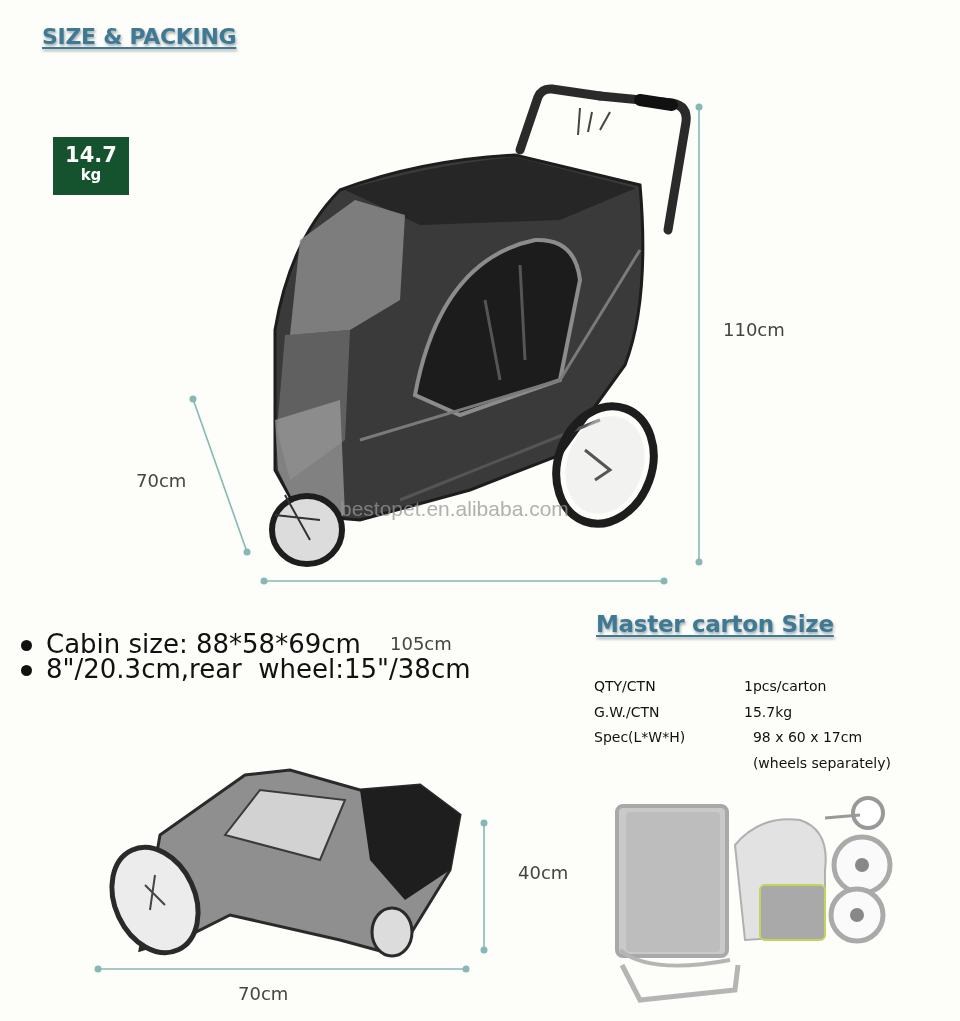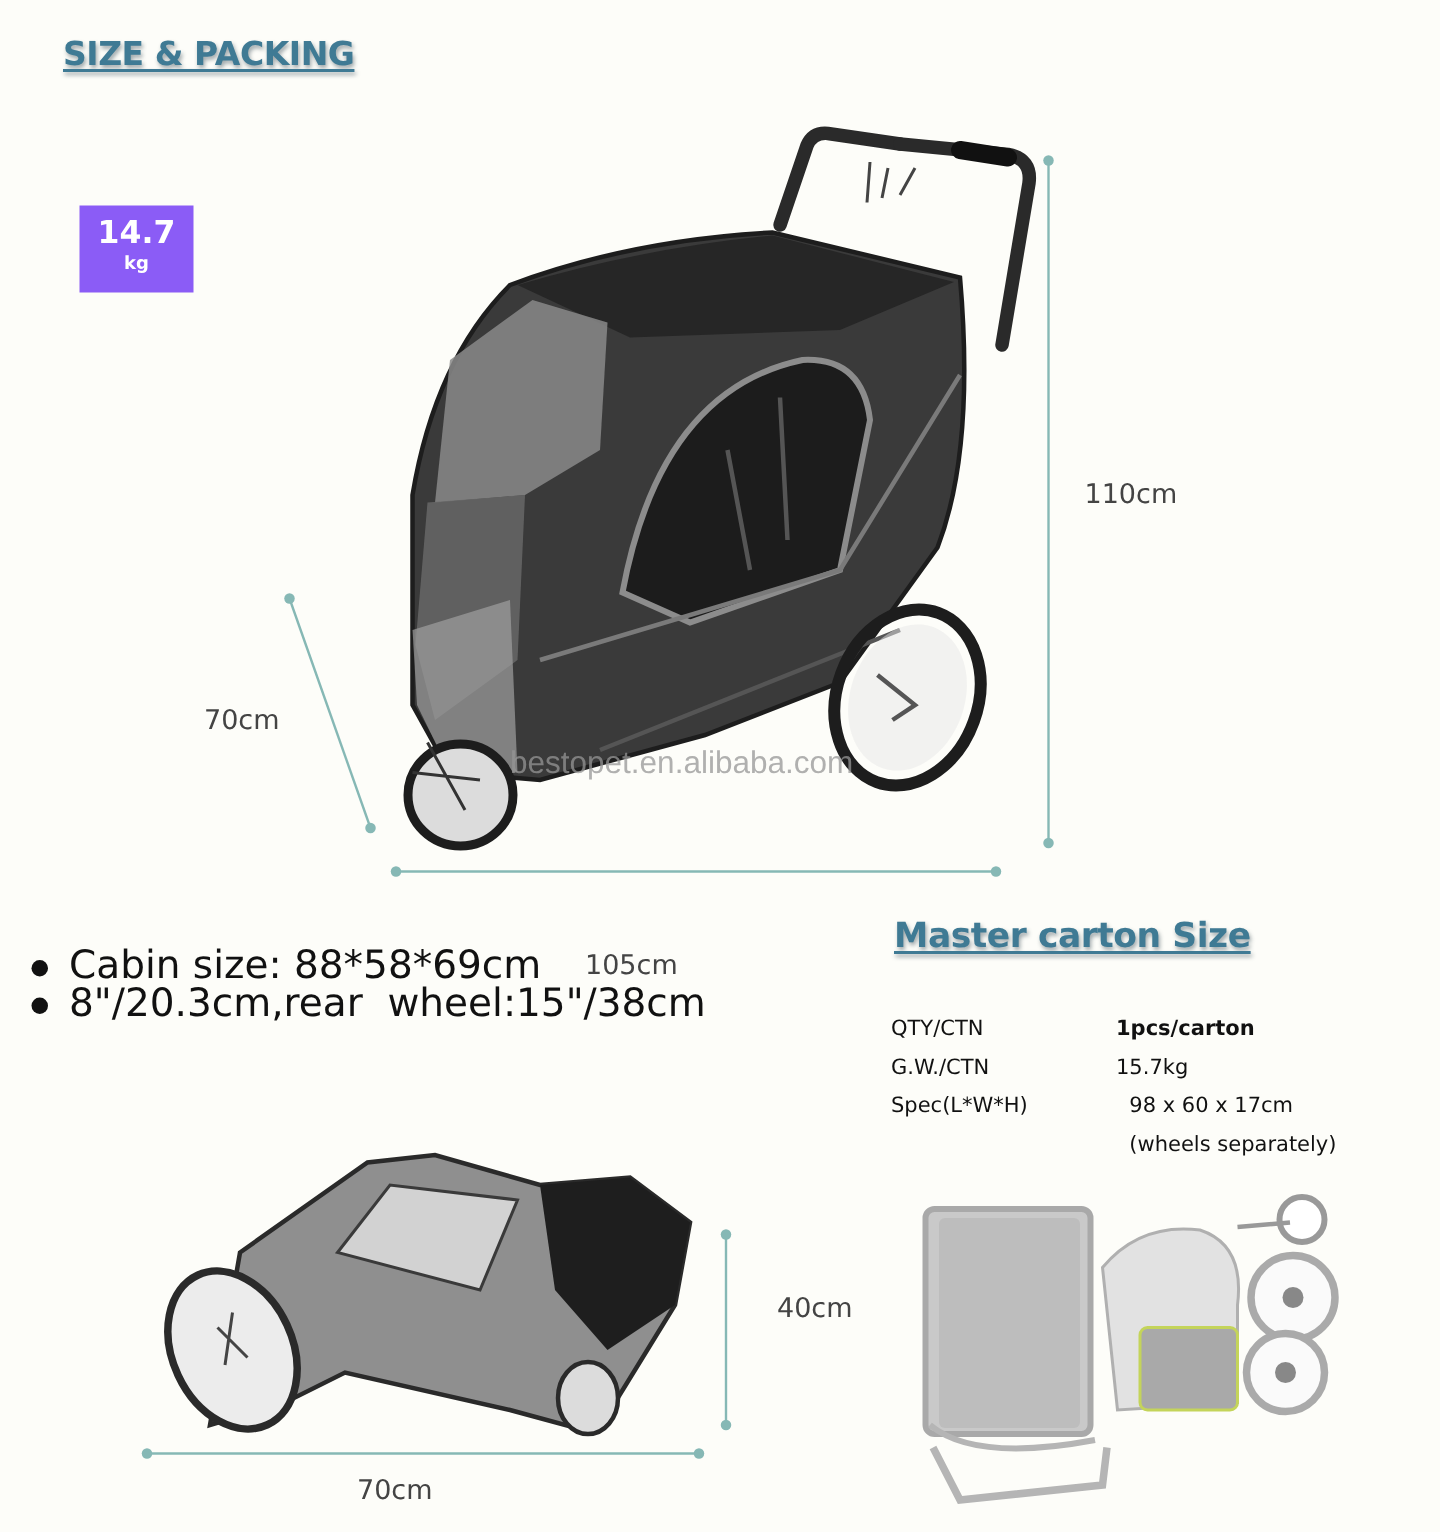--- a/index.html
+++ b/index.html
@@ -19,27 +19,27 @@
       text-decoration-thickness: 2px;
       text-underline-offset: 3px;
       text-shadow: 1px 2px 3px rgba(40,60,70,0.45);
       white-space: nowrap;
     }
     #title { left: 42px; top: 24px; font-size: 22px; letter-spacing: -0.3px; }
     #carton-title { left: 596px; top: 611px; font-size: 23px; letter-spacing: -0.3px; text-align: center; }
 
     #weight-badge {
       left: 53px; top: 137px; width: 76px; height: 58px;
-      background: #8b5cf6;
+      background: #14532d;
       color: #fff;
       text-align: center;
       font-weight: bold;
     }
     #weight-badge .num { font-size: 21px; line-height: 24px; padding-top: 6px; display: block; }
-    #weight-badge .unit { font-size: 12px; line-height: 16px; display: block; }
+    #weight-badge .unit { font-size: 15px; line-height: 16px; display: block; }
 
     .dim {
       font-size: 18px; color: #444; white-space: nowrap;
     }
 
     svg.draw { position: absolute; left: 0; top: 0; }
 
     .specs {
       left: 18px; top: 632px; font-size: 26px; line-height: 25px; color: #111;
     }
@@ -175,21 +175,21 @@
       <span class="cont" style="white-space:pre;">8"/20.3cm,rear  wheel:15"/38cm</span>
     </li>
   </ul>
 </div>
 
 <div id="carton-title" class="abs heading">Master carton Size</div>
 
 <div class="abs carton-table">
   <div class="carton-row">
     <span class="k">QTY/CTN</span>
-    <span class="v" style="white-space:pre;font-weight:bold;">1pcs/carton</span>
+    <span class="v" style="white-space:pre;">1pcs/carton</span>
   </div>
   <div class="carton-row">
     <span class="k">G.W./CTN</span>
     <span class="v" style="white-space:pre;">15.7kg</span>
   </div>
   <div class="carton-row">
     <span class="k">Spec(L*W*H)</span>
     <span class="v" style="white-space:pre;">  98 x 60 x 17cm</span>
   </div>
   <div class="carton-row">

